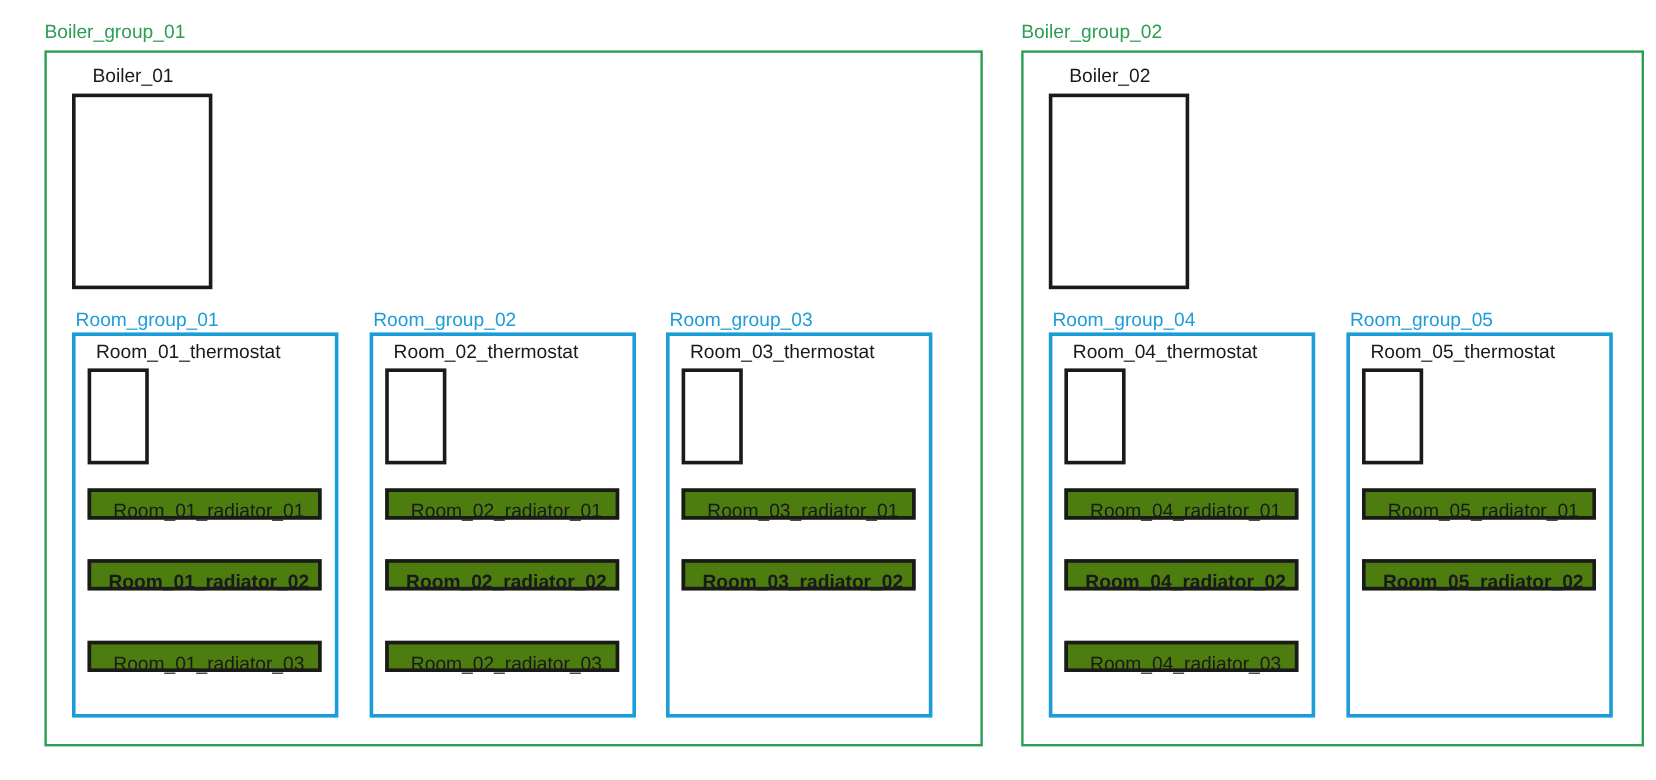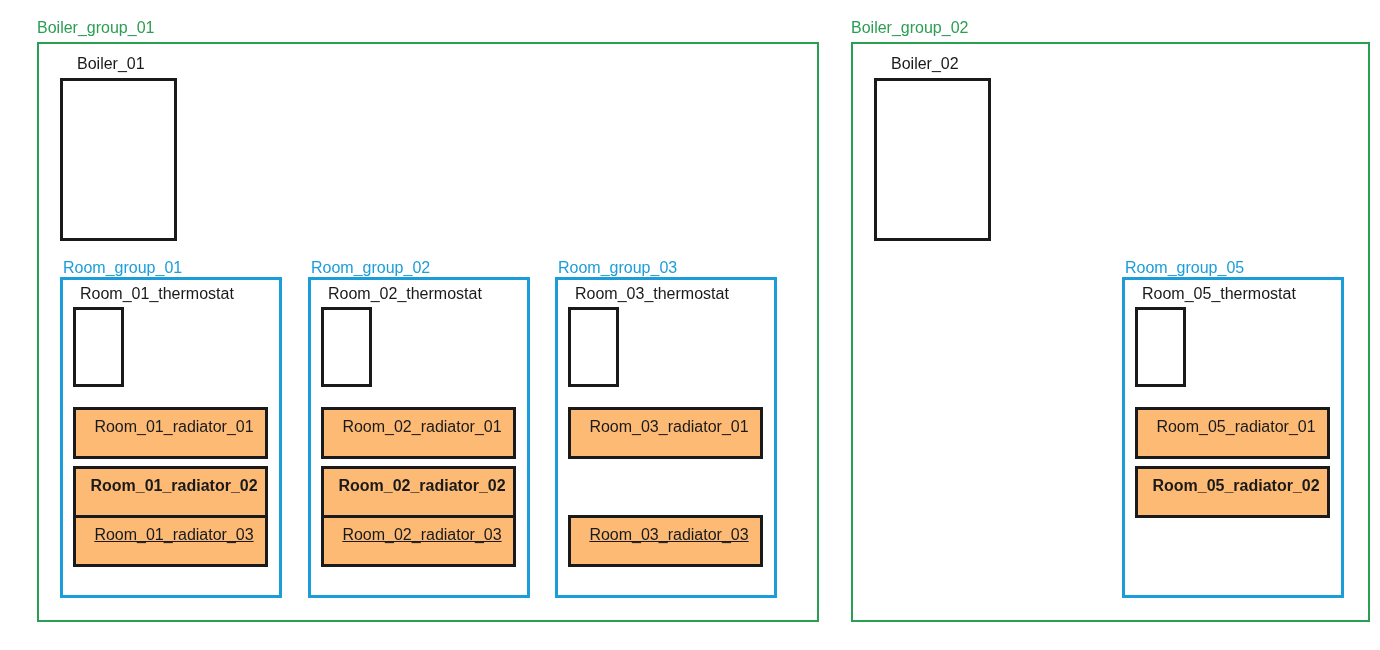--- a/index.html
+++ b/index.html
@@ -25,24 +25,24 @@
   
   .rg{position:absolute;top:233px;width:222px;height:321px;border:3px solid var(--blue);background:#fff;text-align:center;}
   .rg-a{left:21px;}
   .rg-b{left:269px;}
   .rg-c{left:516px;}
   .rg-label{position:absolute;top:-22px;left:0;color:var(--blue);font-size:16px;line-height:20px;white-space:nowrap;}
 
   .thermo-label{position:absolute;left:17px;top:4px;font-size:16px;line-height:20px;color:var(--ink);white-space:nowrap;}
   .thermo-box{position:absolute;left:10px;top:27px;width:51px;height:80px;border:3px solid var(--ink);background:#fff;}
 
-  .radiator{position:absolute;left:10px;width:195px;height:52px;border:3px solid var(--ink);background:#fdba74;}
+  .radiator{position:absolute;left:10px;width:195px;height:26px;border:3px solid var(--ink);background:#4d7c0f;}
   .rad-1{top:127px;}
   .rad-2{top:186px;font-weight:bold;}
-  .rad-3{top:235px;text-decoration:underline;}
+  .rad-3{top:254px;}
   .radiator span{display:block;padding-left:7px;font-size:16px;line-height:33px;white-space:nowrap;color:var(--ink);}
 </style>
 </head>
 <body>
 
 <div class="canvas">
 
   <div class="bgbox" id="bg1">
     <div class="bg-label">Boiler_group_01</div>
 
@@ -79,32 +79,46 @@
         </div>
     </div>
 
     <div class="rg rg-c">
       <div class="rg-label">Room_group_03</div>
       <div class="thermo-label">Room_03_thermostat</div>
       <div class="thermo-box"></div>
       <div class="radiator rad-1">
         <span>Room_03_radiator_01</span>
         </div>
-      <div class="radiator rad-3">
-        <span>Room_03_radiator_03</span>
+      <div class="radiator rad-2">
+        <span>Room_03_radiator_02</span>
         </div>
     </div>
   </div>
 
   <div class="bgbox" id="bg2">
     <div class="bg-label">Boiler_group_02</div>
 
     <div class="boiler-label">Boiler_02</div>
     <div class="boiler-box"></div>
 
+    <div class="rg rg-a">
+      <div class="rg-label">Room_group_04</div>
+      <div class="thermo-label">Room_04_thermostat</div>
+      <div class="thermo-box"></div>
+      <div class="radiator rad-1">
+        <span>Room_04_radiator_01</span>
+        </div>
+      <div class="radiator rad-2">
+        <span>Room_04_radiator_02</span>
+        </div>
+      <div class="radiator rad-3">
+        <span>Room_04_radiator_03</span>
+        </div>
+    </div>
 
     <div class="rg rg-b">
       <div class="rg-label">Room_group_05</div>
       <div class="thermo-label">Room_05_thermostat</div>
       <div class="thermo-box"></div>
       <div class="radiator rad-1">
         <span>Room_05_radiator_01</span>
         </div>
       <div class="radiator rad-2">
         <span>Room_05_radiator_02</span>

